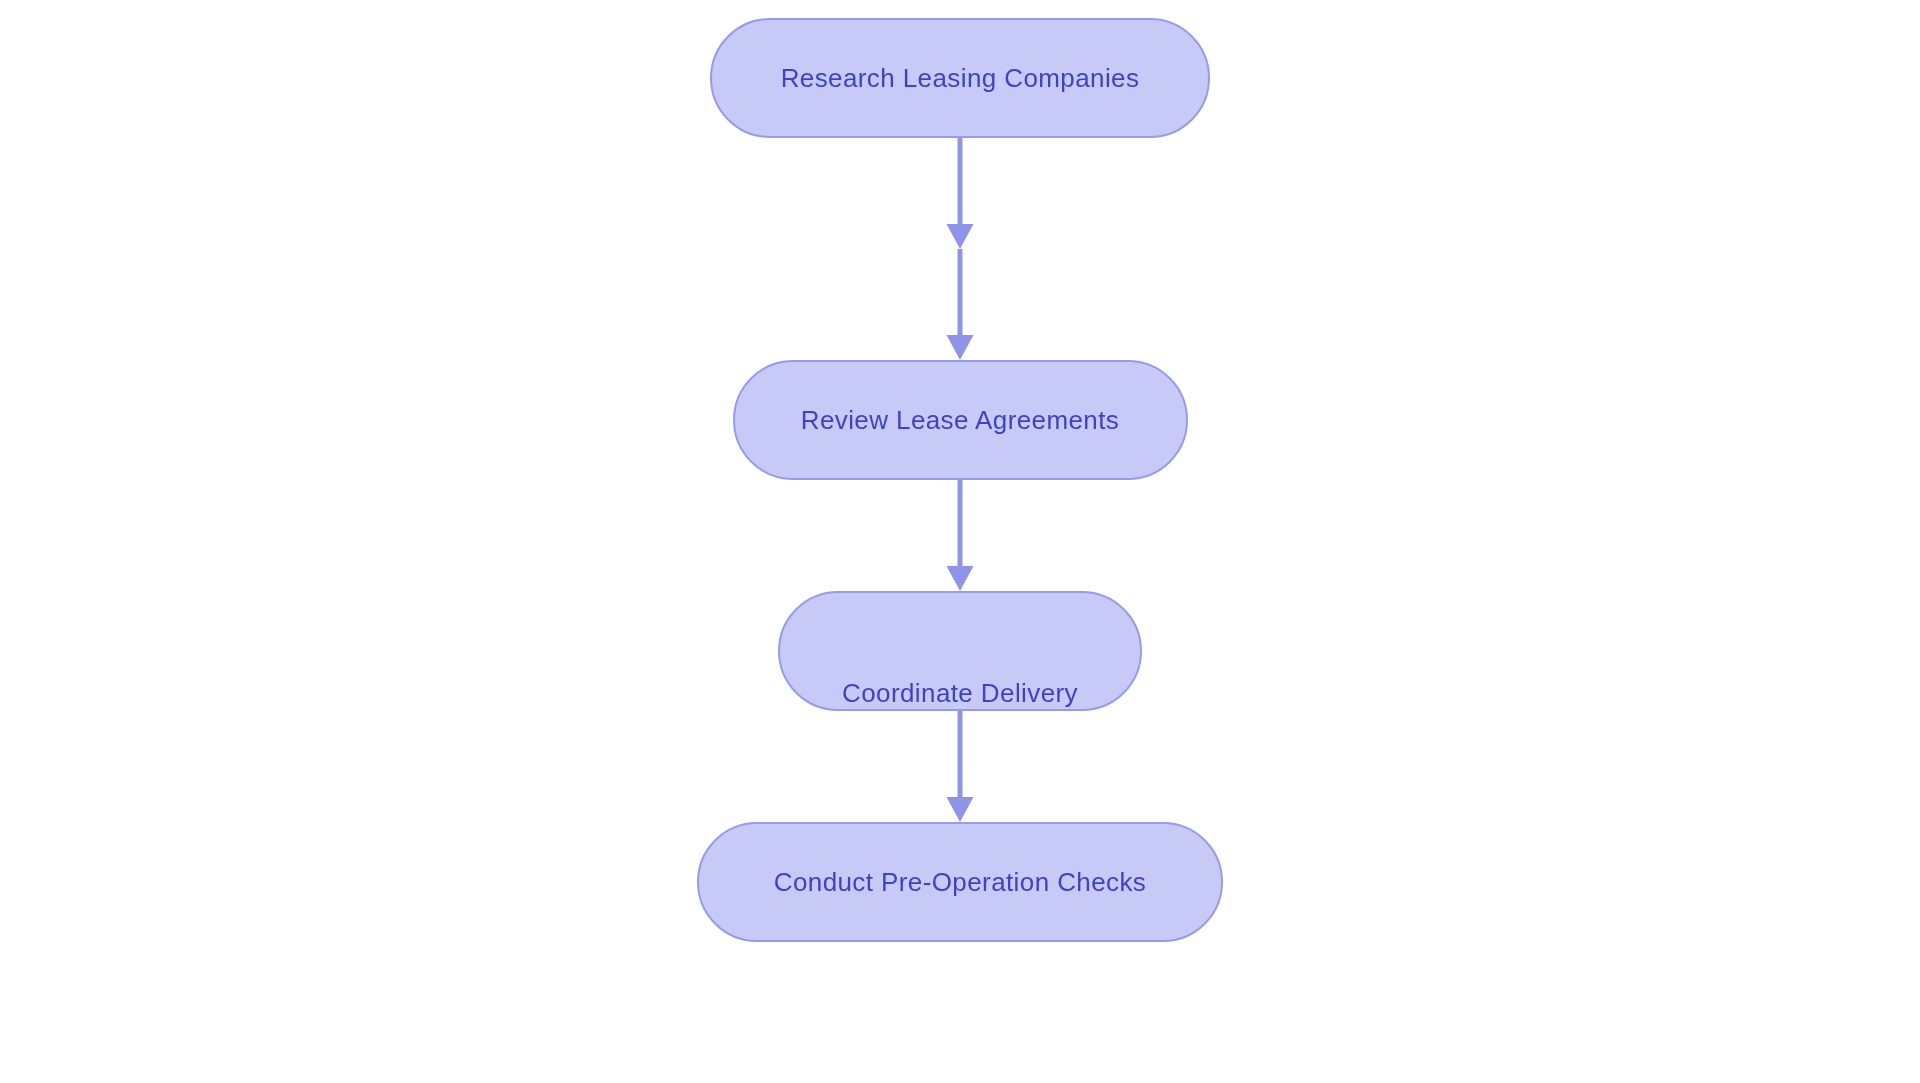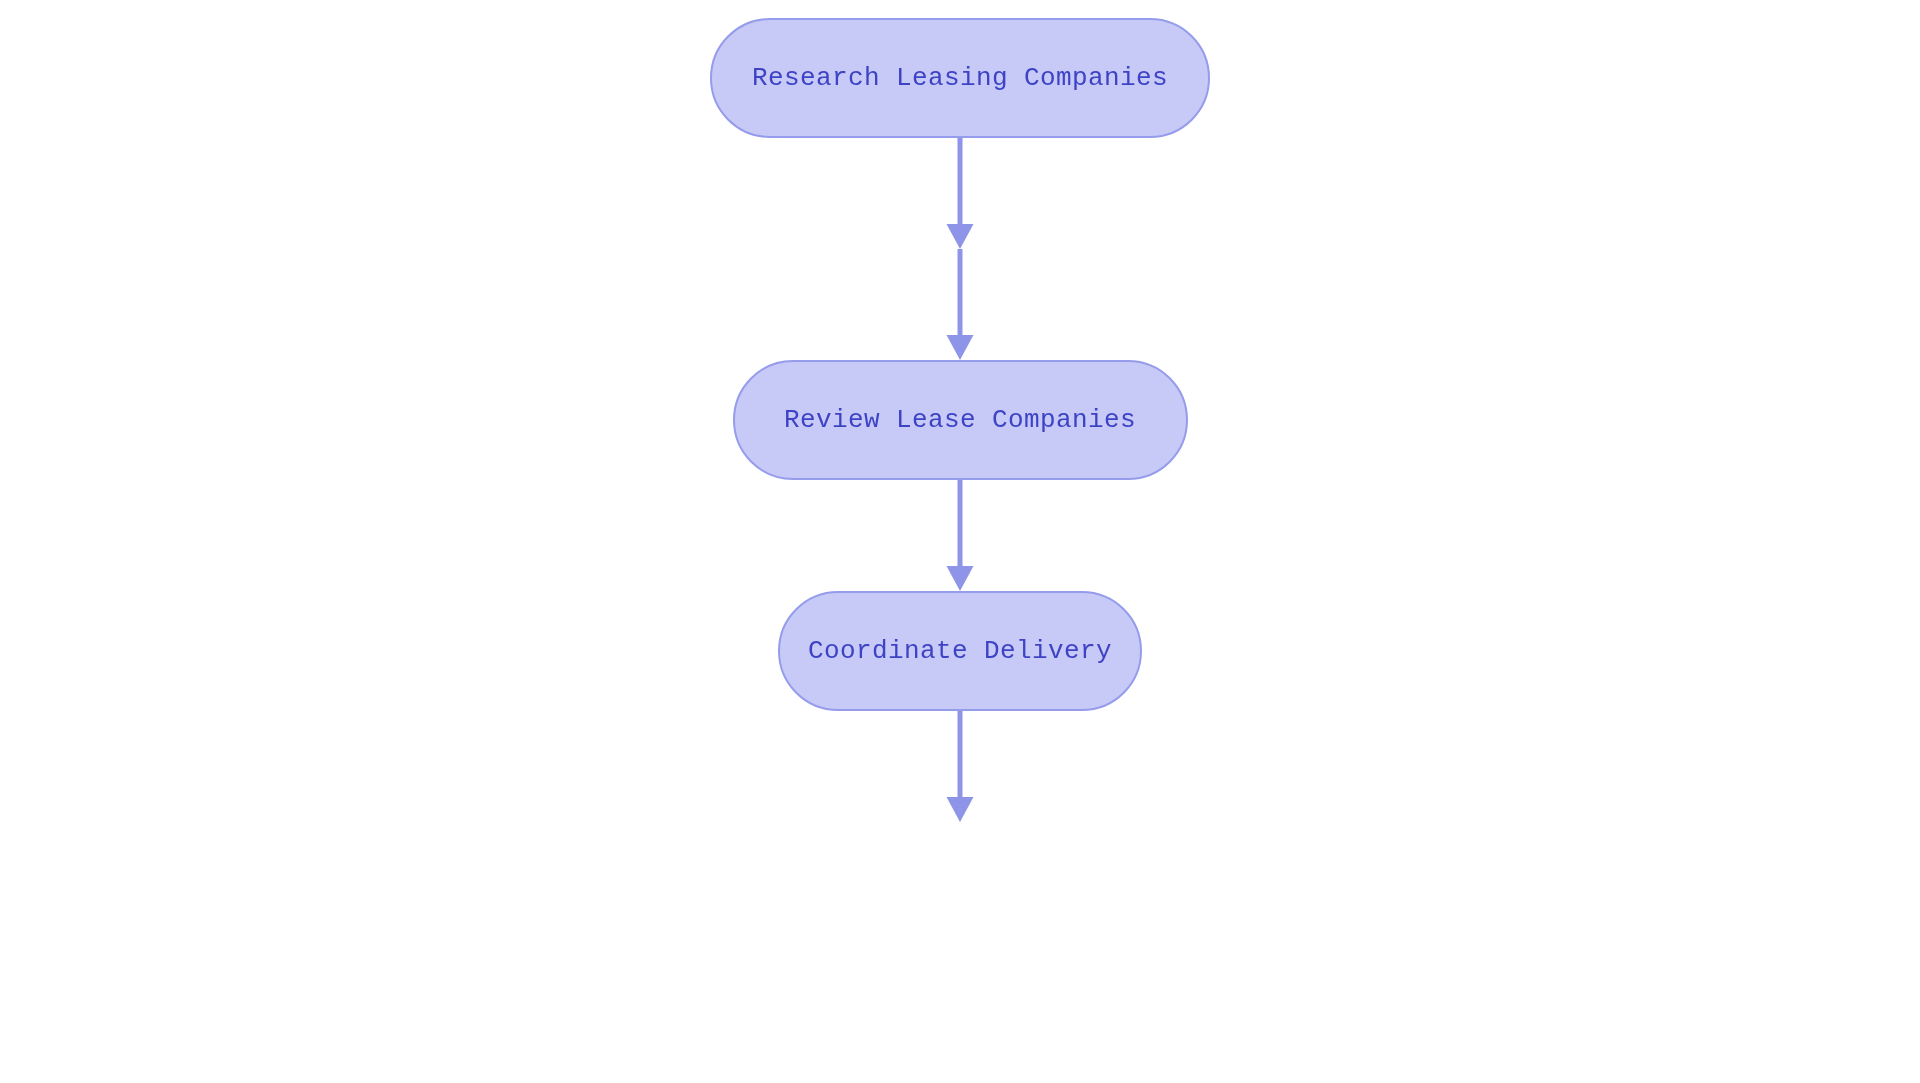--- a/index.html
+++ b/index.html
@@ -10,21 +10,21 @@
     --bg: #ffffff;
   }
   * { margin: 0; padding: 0; box-sizing: border-box; }
   html, body { background: var(--bg); }
   .canvas {
     position: relative;
     width: 1920px;
     height: 1083px;
     background: var(--bg);
     overflow: hidden;
-    font-family: Liberation Mono, monospace;
+    font-family: Liberation Sans, sans-serif;
   }
   .flow {
     position: absolute;
     top: 18px;
     left: 50%;
     transform: translateX(-50%);
     display: flex;
     flex-direction: column;
     align-items: center;
   }
@@ -41,21 +41,21 @@
   .node-label {
     color: var(--node-text);
     font-size: 26px;
     font-weight: 500;
     letter-spacing: 0.4px;
     white-space: nowrap;
   }
   .w1 { width: 500px; }
   .w2 { width: 313px; }
   .w3 { width: 455px; }
-  .w4 { width: 364px; }
+  .w4 { width: 364px; align-items: flex-end; }
   .w5 { width: 526px; }
   .arrow {
     height: 111px;
     width: 28px;
     color: var(--arrow-color);
     display: block;
     flex: 0 0 auto;
   }
   .arrow svg { display: block; }
 </style>
@@ -78,36 +78,39 @@
 
 
     <div class="arrow">
       <svg width="28" height="111" viewBox="0 0 28 111" aria-hidden="true">
         <line x1="14" y1="0" x2="14" y2="89" stroke="currentColor" stroke-width="5"></line>
         <path d="M0.5 86 L27.5 86 L14 111 Z" fill="currentColor"></path>
       </svg>
     </div>
 
     <div class="node w3">
-      <span class="node-label">Review Lease Companies</span>
+      <span class="node-label">Review Lease Agreements</span>
     </div>
 
     <div class="arrow">
       <svg width="28" height="111" viewBox="0 0 28 111" aria-hidden="true">
         <line x1="14" y1="0" x2="14" y2="89" stroke="currentColor" stroke-width="5"></line>
         <path d="M0.5 86 L27.5 86 L14 111 Z" fill="currentColor"></path>
       </svg>
     </div>
 
     <div class="node w4">
       <span class="node-label">Coordinate Delivery</span>
     </div>
 
     <div class="arrow">
       <svg width="28" height="111" viewBox="0 0 28 111" aria-hidden="true">
         <line x1="14" y1="0" x2="14" y2="89" stroke="currentColor" stroke-width="5"></line>
         <path d="M0.5 86 L27.5 86 L14 111 Z" fill="currentColor"></path>
       </svg>
     </div>
 
+    <div class="node w5">
+      <span class="node-label">Conduct Pre-Operation Checks</span>
+    </div>
 
   </div>
 </div>
 
 </body></html>

